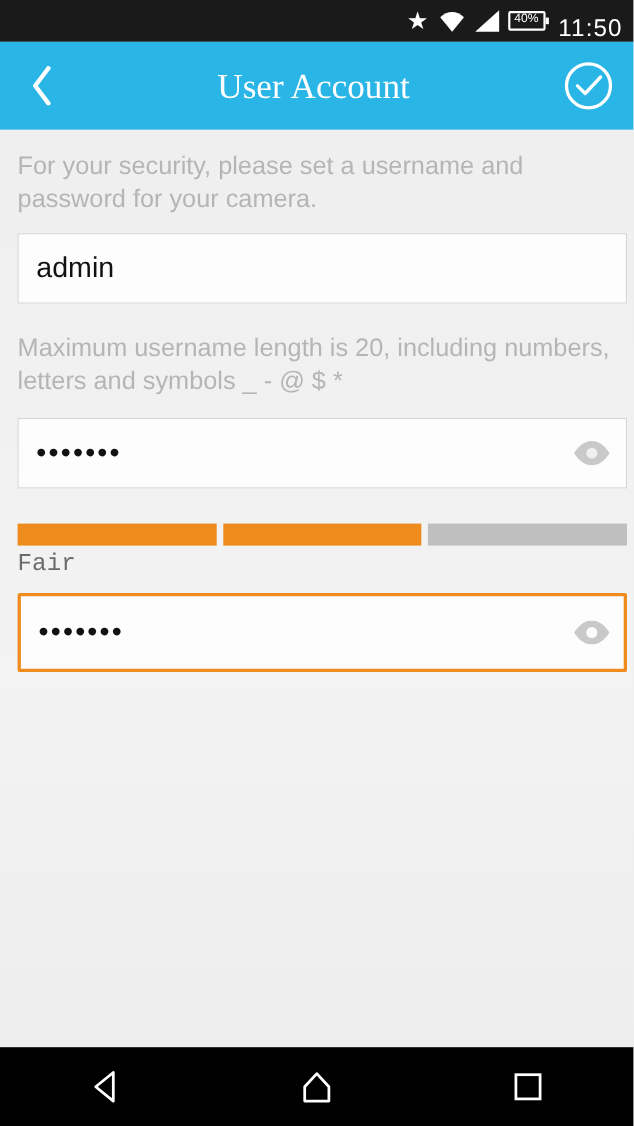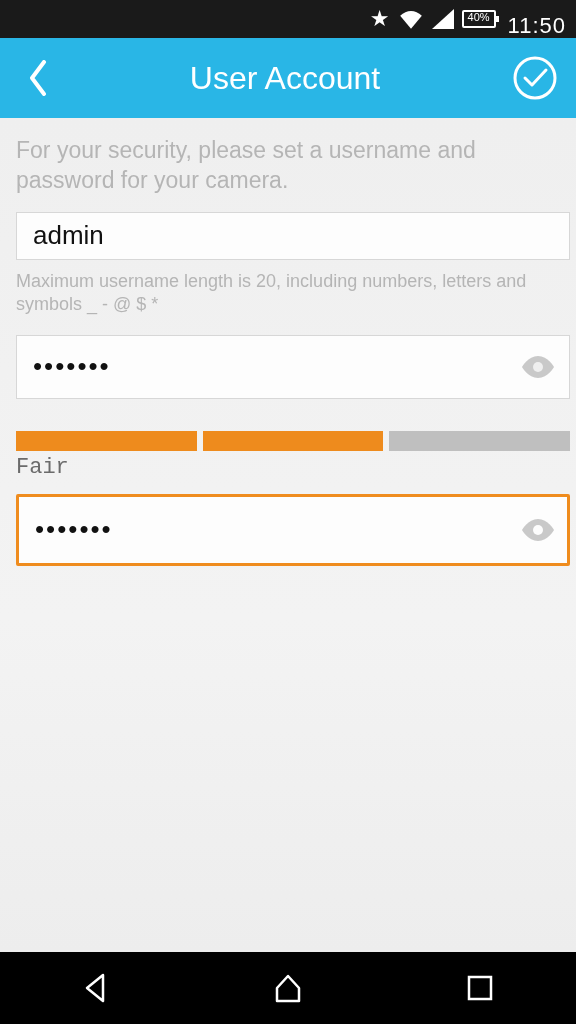--- a/index.html
+++ b/index.html
@@ -13,29 +13,29 @@
   .battery { display: inline-flex; align-items: center; gap: 2px; }
   .batt-shell { position: relative; width: 34px; height: 18px; border: 2px solid #fff; border-radius: 2px; display:flex; justify-content:center; }
   .batt-shell::after { content:""; position:absolute; right:-5px; top:4px; width:3px; height:6px; background:#fff; }
   .batt-pct { font-size: 11px; line-height: 1; }
   .clock { font-size: 22px; letter-spacing: 1px; margin-left: 4px; margin-top: 14px; }
 
   
   .app-header { background: #29b6e6; height: 80px; display: flex; align-items: center; justify-content: space-between; padding: 0 18px; color: #fff; }
   .back-btn { width: 40px; height: 40px; display:flex; align-items:center; justify-content:center; }
   .back-btn svg { width: 22px; height: 36px; }
-  .header-title { font-size: 32px; font-weight: 400; }
+  .header-title { font-size: 32px; font-weight: 400; font-family: Liberation Serif, serif; }
   .confirm-btn { width: 46px; height: 46px; display:flex; align-items:center; justify-content:center; }
 
   
   .content { flex: 1; background: linear-gradient(#efefef, #f3f3f3 60%, #ededed); padding: 18px 6px 0 16px; color: #2b2b2b; }
   .help-text { color: #b5b5b5; font-size: 23px; line-height: 1.3; margin-bottom: 16px; }
   .field-label { color: #6b6b6b; font-size: 24px; margin: 0 0 6px 10px; }
-  .text-input { width: 100%; height: 48px; border: 1px solid #d7d7d7; background: #fdfdfd; font-size: 26px; padding: 0 16px; color:#111; outline:none; }
-  .hint-text { color: #b5b5b5; font-size: 18px; line-height: 1.3; margin: 10px 0 18px 0; }
+  .text-input { width: 100%; height: 64px; border: 1px solid #d7d7d7; background: #fdfdfd; font-size: 26px; padding: 0 16px; color:#111; outline:none; }
+  .hint-text { color: #b5b5b5; font-size: 23px; line-height: 1.3; margin: 26px 0 18px 0; }
 
   .pwd-wrap { position: relative; }
   .pwd-input { width: 100%; height: 64px; border: 1px solid #d7d7d7; background: #fdfdfd; font-size: 26px; padding: 0 60px 0 16px; color:#111; outline:none; letter-spacing: 2px; }
   .eye-btn { position: absolute; right: 12px; top: 50%; transform: translateY(-50%); width: 40px; height: 40px; display:flex; align-items:center; justify-content:center; }
   .eye-btn svg { fill: #c9c9c9; }
 
   
   .meter { margin-top: 32px; display: flex; gap: 6px; height: 20px; }
   .meter .seg { flex: 1; background: #bfbfbf; }
   .meter .seg.on { background: #ee8b1d; }

